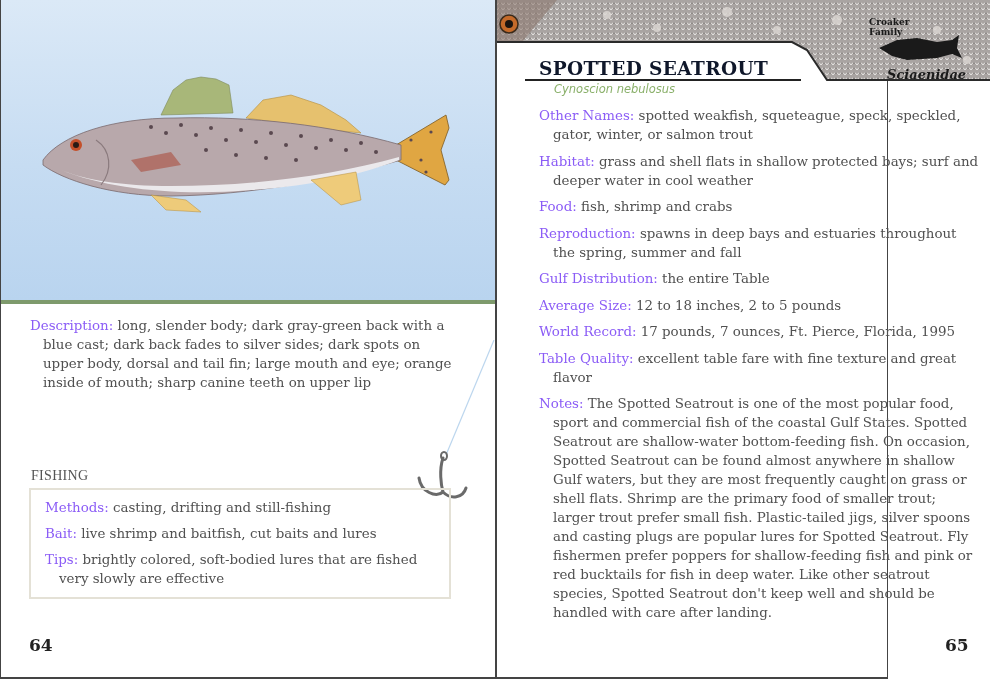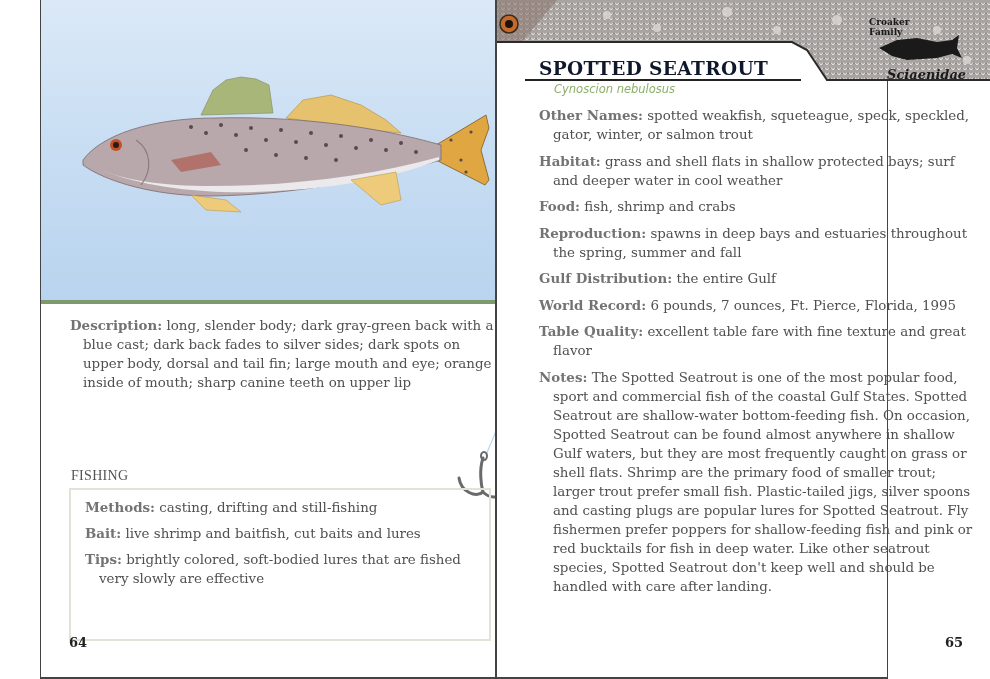--- a/index.html
+++ b/index.html
@@ -2,52 +2,52 @@
 <html><head>
 <meta charset="utf-8">
 <style>
   html, body { margin: 0; padding: 0; }
   body {
     width: 990px; height: 679px; overflow: hidden; position: relative;
     background: #ffffff;
     font-family: "DejaVu Serif", "Liberation Serif", serif;
   }
   .page { position: absolute; top: 0; height: 679px; background: #fff; box-sizing: border-box; }
-  #left-page { left: 0; width: 495px; border-left: 1px solid #444; border-bottom: 2px solid #444; margin-left: 40px; }
+  #left-page { left: 0; width: 495px; border-left: 1px solid #444; border-bottom: 2px solid #444; }
   #right-page { left: 495px; width: 393px; border-left: 2px solid #444; border-right: 1px solid #444; border-bottom: 2px solid #444; }
 
   
   .fish-panel {
     position: absolute; left: 0; top: 0; width: 494px; height: 300px;
     background: linear-gradient(#dbe9f7 0%, #c6dcf2 55%, #b9d4ef 100%);
     border-bottom: 4px solid #7e9a6c;
   }
   .fish-panel svg { position: absolute; left: 0; top: 0; }
 
   .desc {
     position: absolute; left: 29px; top: 316px; width: 420px;
     font-size: 13.4px; line-height: 19px; color: #505050;
     padding-left: 13px; text-indent: -13px;
   }
-  .lbl { font-weight: bold; color: #737373; text-align: right; }
+  .lbl { font-weight: normal; color: #8b5cf6; text-align: right; }
 
   .fishing-heading {
     position: absolute; left: 30px; top: 468px; font-size: 14px; color: #555;
     font-family: "Liberation Serif", serif; letter-spacing: 0.3px;
   }
   .fishing-box {
-    position: absolute; left: 28px; top: 488px; width: 422px; height: 153px;
+    position: absolute; left: 28px; top: 488px; width: 422px; height: 111px;
     border: 2px solid #e4e1d6; box-sizing: border-box; padding: 8px 0 0 14px;
   }
   .fishing-box .row {
     font-size: 13.4px; line-height: 19px; color: #505050; margin-bottom: 7px;
     padding-left: 14px; text-indent: -14px; width: 390px;
   }
   .hook { position: absolute; left: 380px; top: 340px; }
-  .page-num { position: absolute; font-weight: bold; font-size: 13px; color: #222; }
+  .page-num { position: absolute; font-weight: bold; font-size: 17px; color: #222; }
 
   
   .banner { position: absolute; left: 0; top: 0; width: 493px; height: 82px; }
   .title {
     position: absolute; left: 42px; top: 58px; font-weight: bold; font-size: 18.5px;
     color: #0f172a; letter-spacing: 0.4px; font-family: "DejaVu Serif", serif;
   }
   .title-rule { position: absolute; left: 28px; top: 79px; width: 276px; height: 2px; background: #222; }
   .sci-name {
     position: absolute; left: 57px; top: 82px; font-size: 11.5px; font-style: italic;
@@ -200,25 +200,29 @@
     <div class="fact">
       <span class="lbl">Food:</span>
       <span>fish, shrimp and crabs</span>
     </div>
     <div class="fact">
       <span class="lbl">Reproduction:</span>
       <span>spawns in deep bays and estuaries throughout the spring, summer and fall</span>
     </div>
     <div class="fact">
       <span class="lbl">Gulf Distribution:</span>
-      <span>the entire Gulf</span>
+      <span>the entire Table</span>
+    </div>
+    <div class="fact">
+      <span class="lbl">Average Size:</span>
+      <span>12 to 18 inches, 2 to 5 pounds</span>
     </div>
     <div class="fact">
       <span class="lbl">World Record:</span>
-      <span>6 pounds, 7 ounces, Ft. Pierce, Florida, 1995</span>
+      <span>17 pounds, 7 ounces, Ft. Pierce, Florida, 1995</span>
     </div>
     <div class="fact">
       <span class="lbl">Table Quality:</span>
       <span>excellent table fare with fine texture and great flavor</span>
     </div>
     <div class="fact">
       <span class="lbl">Notes:</span>
       <span>The Spotted Seatrout is one of the most popular food, sport and commercial fish of the coastal Gulf States. Spotted Seatrout are shallow-water bottom-feeding fish. On occasion, Spotted Seatrout can be found almost anywhere in shallow Gulf waters, but they are most frequently caught on grass or shell flats. Shrimp are the primary food of smaller trout; larger trout prefer small fish. Plastic-tailed jigs, silver spoons and casting plugs are popular lures for Spotted Seatrout. Fly fishermen prefer poppers for shallow-feeding fish and pink or red bucktails for fish in deep water. Like other seatrout species, Spotted Seatrout don't keep well and should be handled with care after landing.</span>
     </div>
   </div>

